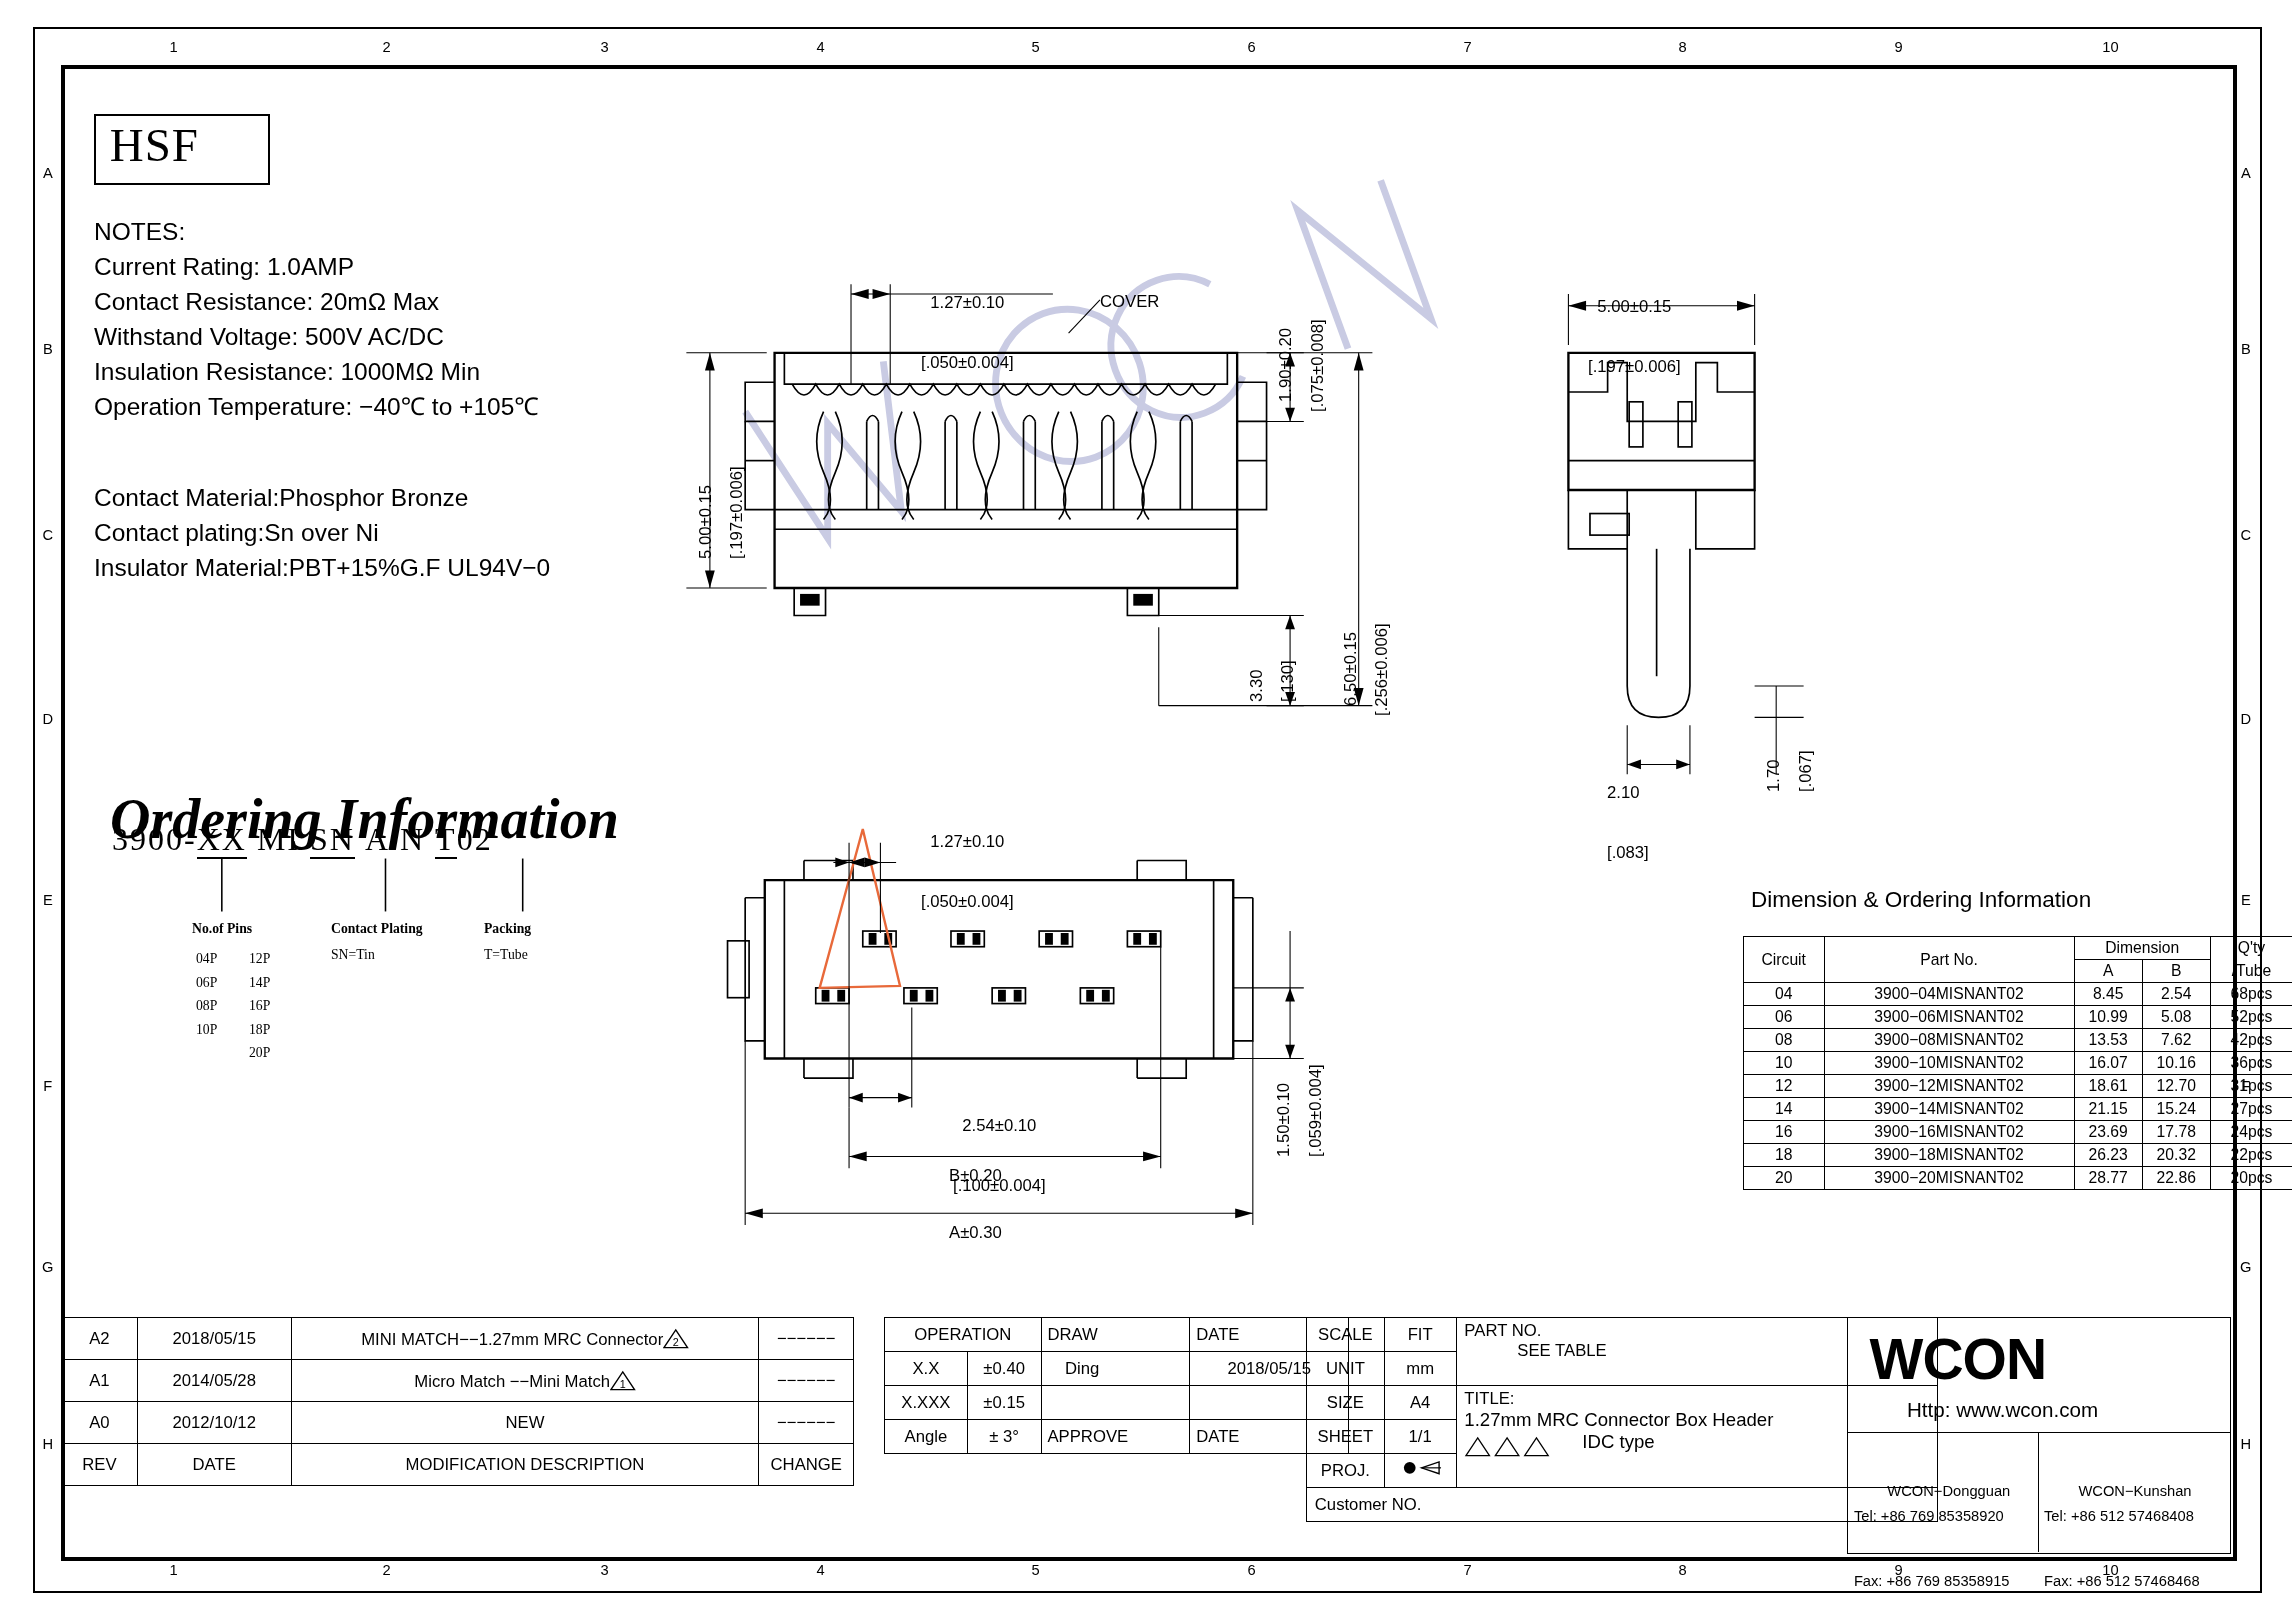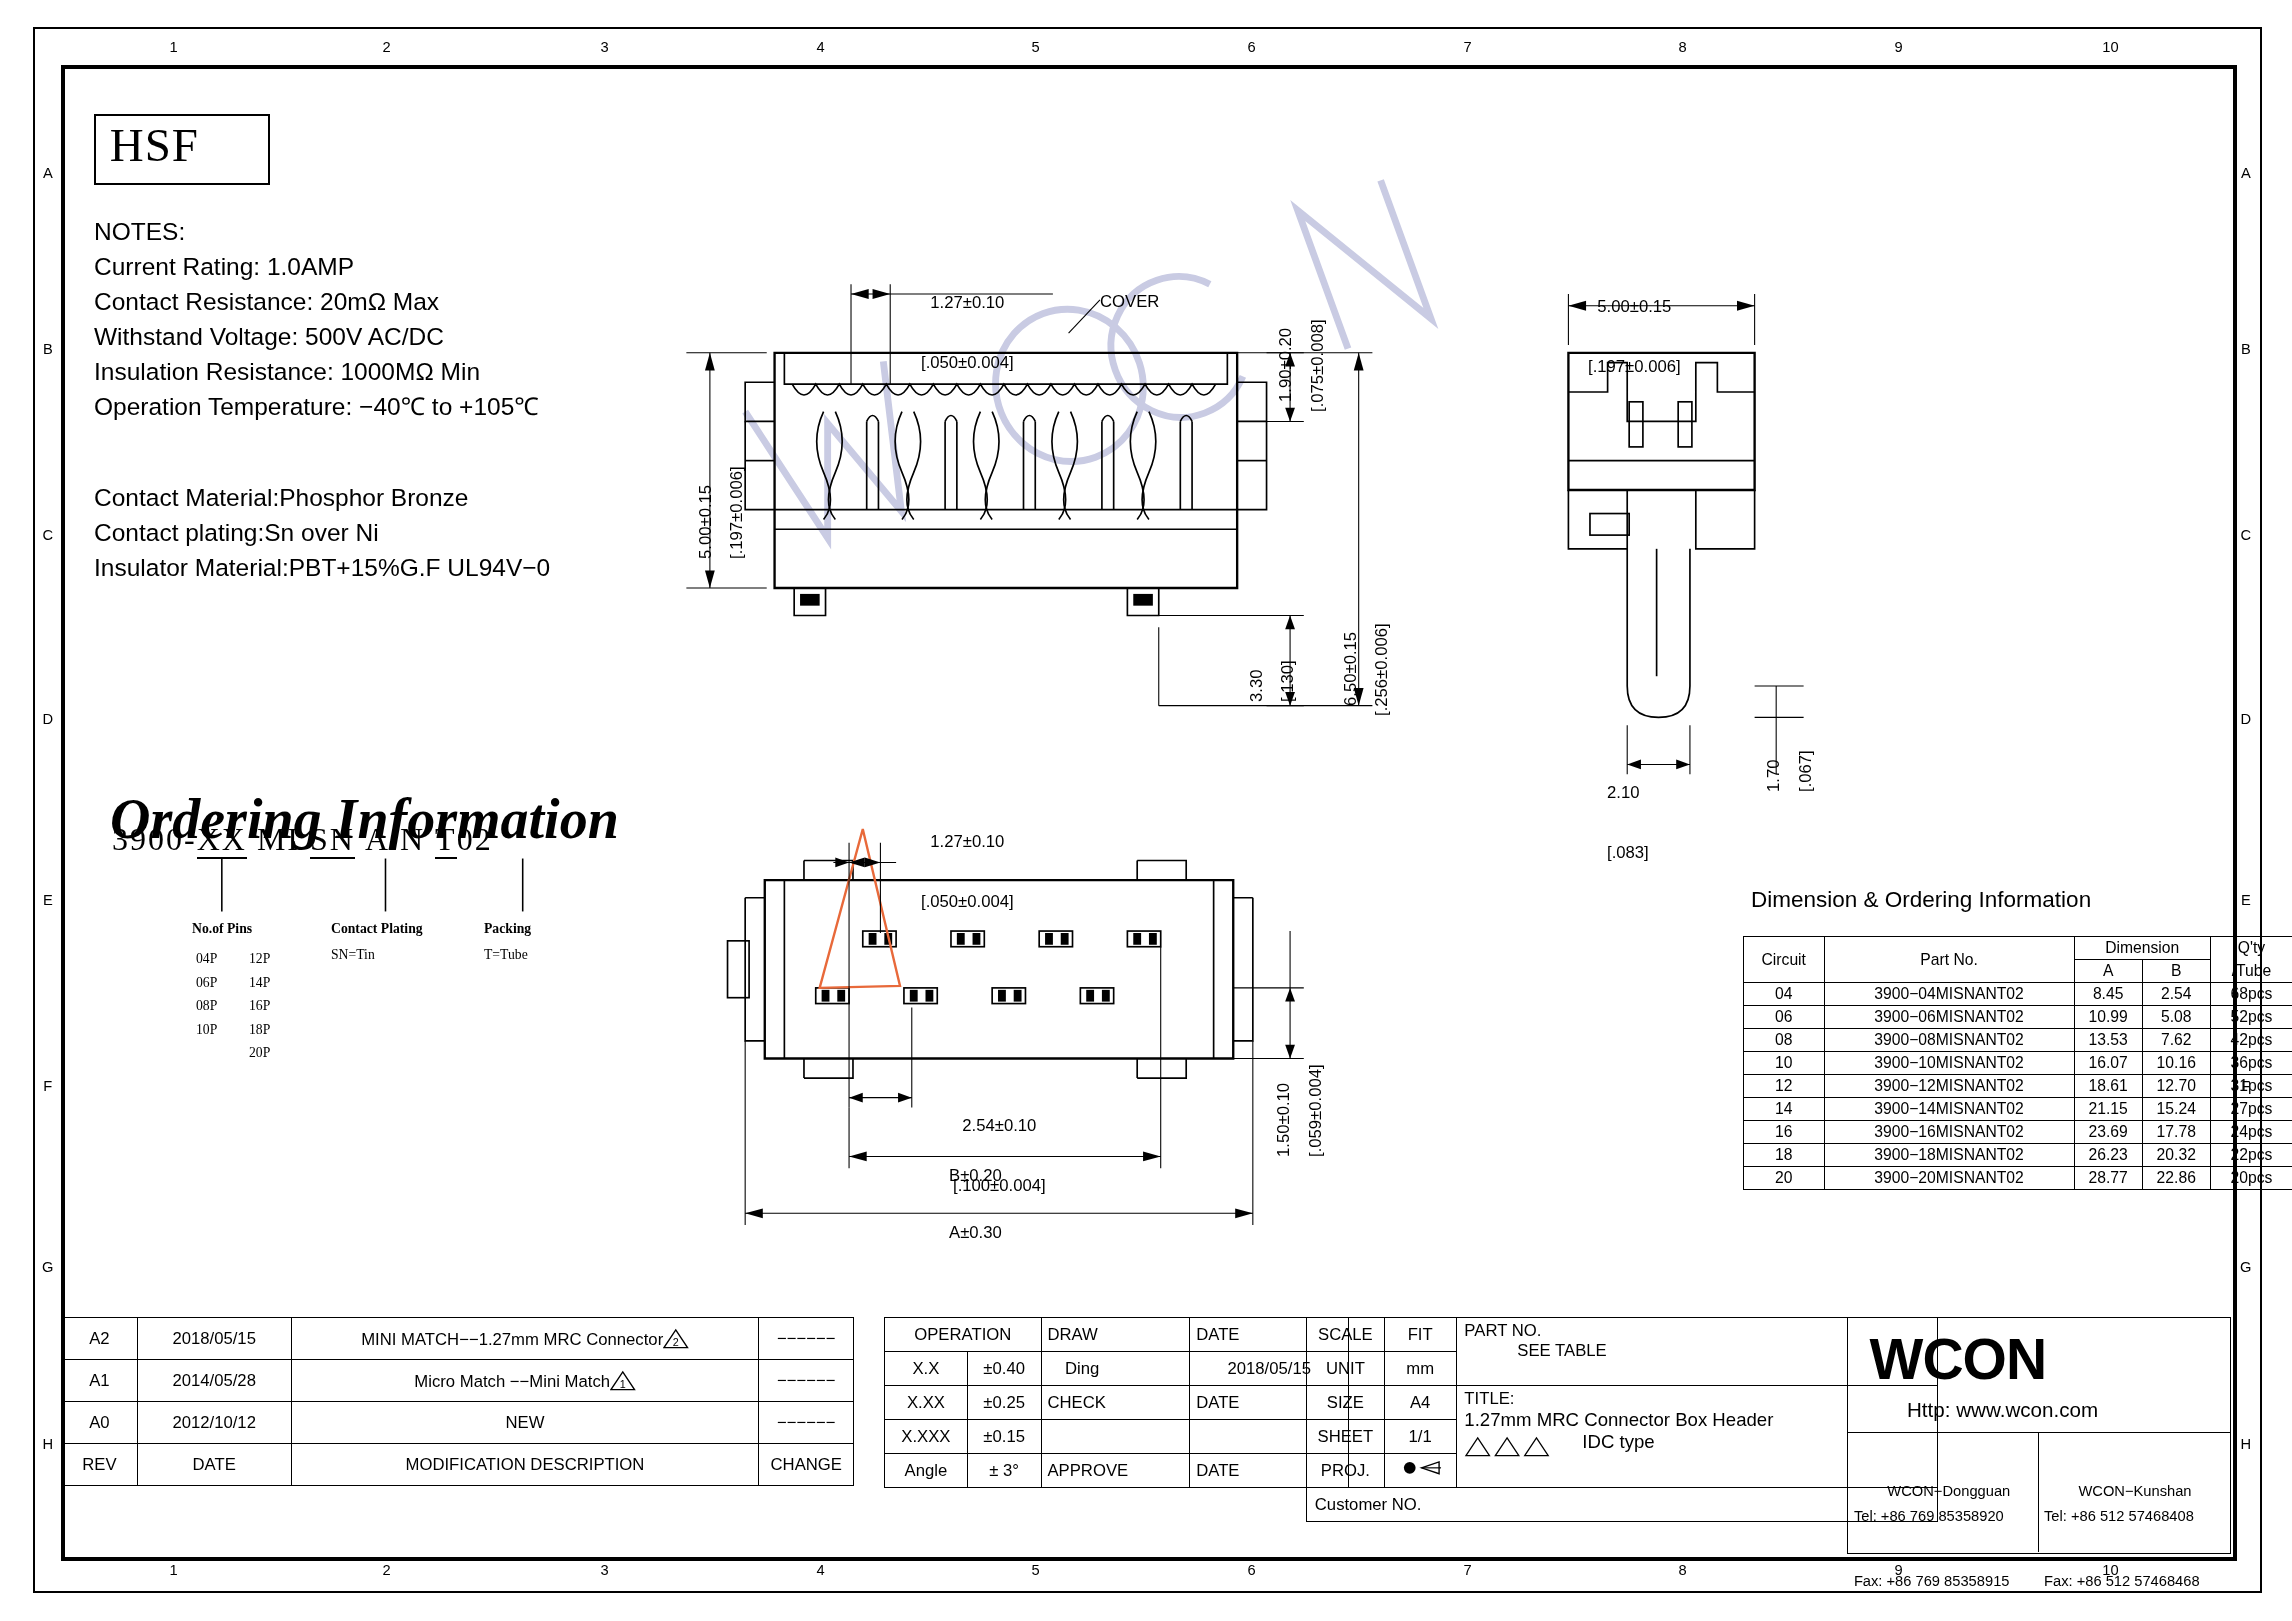--- a/index.html
+++ b/index.html
@@ -512,26 +512,20 @@
         <td style="width:139px;text-align:left;padding-left:5.9px;">DRAW</td>
         <td style="width:149px;text-align:left;padding-left:5.9px;">DATE</td>
       </tr>
       <tr>
         <td style="width:76px;height:31px;">X.X</td>
         <td style="width:67px;">±0.40</td>
         <td style="text-align:left;padding-left:23.5px;">Ding</td>
         <td>2018/05/15</td>
       </tr>
       <tr>
-        <td style="height:31px;">X.XX</td>
-        <td>±0.25</td>
-        <td style="text-align:left;padding-left:5.9px;">CHECK</td>
-        <td style="text-align:left;padding-left:5.9px;">DATE</td>
-      </tr>
-      <tr>
         <td style="height:31px;">X.XXX</td>
         <td>±0.15</td>
         <td style="border-top:none;border-bottom:none;"></td>
         <td style="border-top:none;border-bottom:none;"></td>
       </tr>
       <tr>
         <td style="height:31px;">Angle</td>
         <td>±  3°</td>
         <td style="text-align:left;padding-left:5.9px;">APPROVE</td>
         <td style="text-align:left;padding-left:5.9px;">DATE</td>

